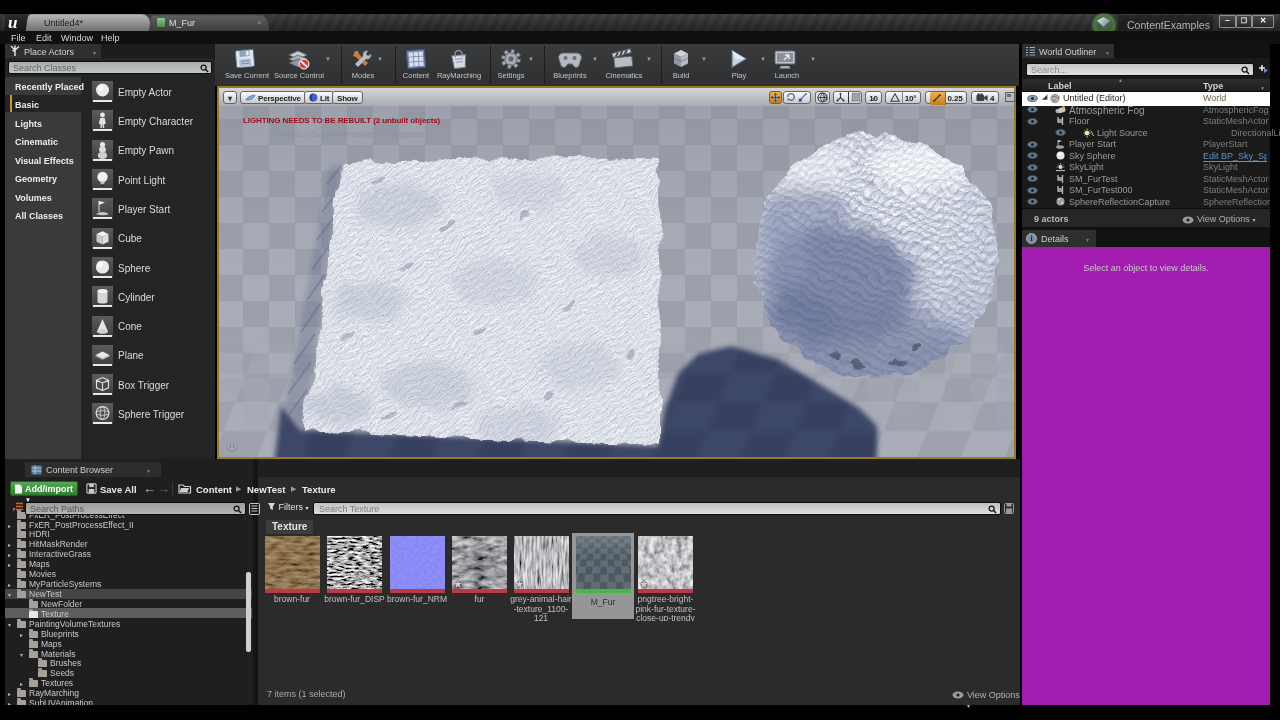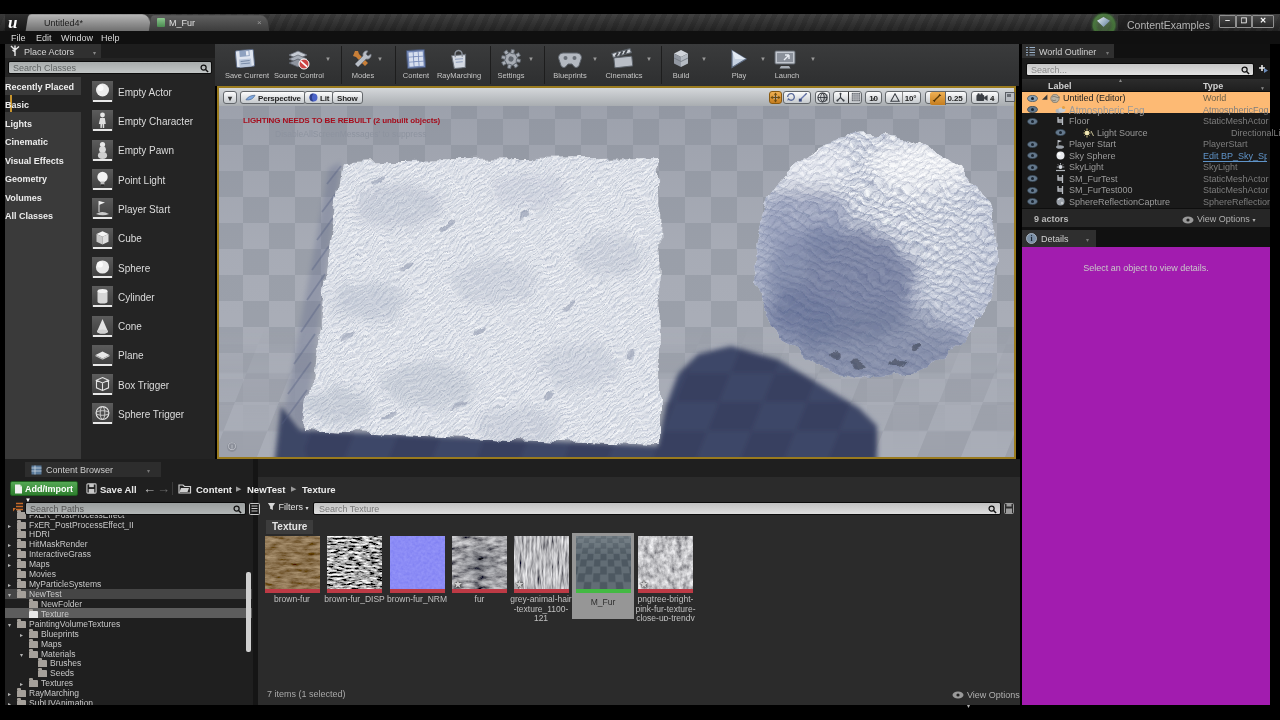--- a/index.html
+++ b/index.html
@@ -2,21 +2,21 @@
 <html><head>
 <meta charset="utf-8">
 <style>
 html,body{margin:0;padding:0;background:#000;}
 #root{position:relative;width:1280px;height:720px;background:#000;overflow:hidden;
   font-family:"Liberation Sans",sans-serif;-webkit-font-smoothing:antialiased;}
 .abs{position:absolute;}
 .lbl{color:#c5c5c5;font-size:7.5px;white-space:nowrap;}
 .sep{position:absolute;width:1px;background:#1d1d1d;top:46px;height:36px;}
 .menu{color:#d8d8d8;font-size:9px;}
-.cat{position:absolute;left:0;color:#ededed;font-size:9px;font-weight:bold;white-space:nowrap;}
+.cat{position:absolute;left:10px;color:#ededed;font-size:9px;font-weight:bold;white-space:nowrap;}
 .arow{position:absolute;left:113px;color:#dcdcdc;font-size:10px;white-space:nowrap;}
 .itile{position:absolute;left:87px;width:21px;height:21px;background:linear-gradient(#5c5c5c,#3e3e3e);}
 .itile:after{content:"";position:absolute;left:1px;right:1px;bottom:0;height:2.5px;background:#e8e8e8;}
 .vbtn{position:absolute;height:13px;border:1px solid #63676b;border-radius:3px;
   background:linear-gradient(#fcfcfc,#c6cace);color:#1e1e1e;font-size:8px;font-weight:bold;
   line-height:13px;text-align:center;box-sizing:border-box;padding:0 4px;white-space:nowrap;letter-spacing:-0.2px;}
 .orow{position:absolute;left:0;width:100%;height:11.5px;font-size:9px;color:#9a9a9a;white-space:nowrap;}
 .trow{position:absolute;color:#c9c9c9;font-size:8.5px;white-space:nowrap;height:10px;line-height:10px;width:100%;}
 .fold{display:inline-block;width:9px;height:7px;background:#a5a09a;border-radius:1px 1px 0 0;position:relative;vertical-align:-1px;margin-right:3px;}
 .fold:before{content:"";position:absolute;top:-2px;left:0;width:4px;height:2px;background:#a5a09a;border-radius:1px 1px 0 0;}
@@ -526,21 +526,21 @@
         <path d="M6 4 l4 2.5 l-4 2.5Z" fill="#6a8ab8"></path>
       </svg>
 
   <div class="abs" style="left:0;top:35px;width:248px;height:13px;background:linear-gradient(#2c2c2c,#1f1f1f);border-bottom:1px solid #0e0e0e;box-sizing:border-box;">
     <div class="abs" style="left:26px;top:2px;color:#cfcfcf;font-size:9px;font-weight:bold;">Label</div>
     <div class="abs" style="left:96px;top:-2px;color:#8a8a8a;font-size:5px;">▲</div>
     <div class="abs" style="left:181px;top:2px;color:#cfcfcf;font-size:9px;font-weight:bold;">Type</div>
     <div class="abs" style="left:238px;top:6px;color:#8a8a8a;font-size:5px;">▼</div>
   </div>
   <div id="outrows">
-    <div class="orow" style="top:48px;height:21px;background:#fdba74;">
+    <div class="orow" style="top:48px;height:14px;background:#ffffff;">
       <svg class="abs" style="left:5px;top:2.5px;" width="11" height="7">
             <ellipse cx="5.5" cy="3.5" rx="5" ry="3.2" fill="#8aa0b4" stroke="#3a4a58" stroke-width="0.7"></ellipse>
             <circle cx="5.5" cy="3.5" r="1.5" fill="#1a2430"></circle>
           </svg>
       <div class="abs" style="left:20px;top:1px;color:#3a3a3a;font-size:7px;">◢</div>
       <svg class="abs" style="left:28px;top:1.5px;" width="10" height="9">
             <circle cx="5" cy="4.5" r="4.2" fill="#b8b2a4" stroke="#6a645a" stroke-width="0.6"></circle>
             <path d="M2 3 q2 -1.5 4 0 q2 1.5 4 0 M2 6 q2 1.5 4 0" stroke="#7a7468" stroke-width="0.8" fill="none"></path>
           </svg>
       <div class="abs" style="left:41px;top:1px;color:#242424;font-size:9px;">Untitled (Editor)</div>

